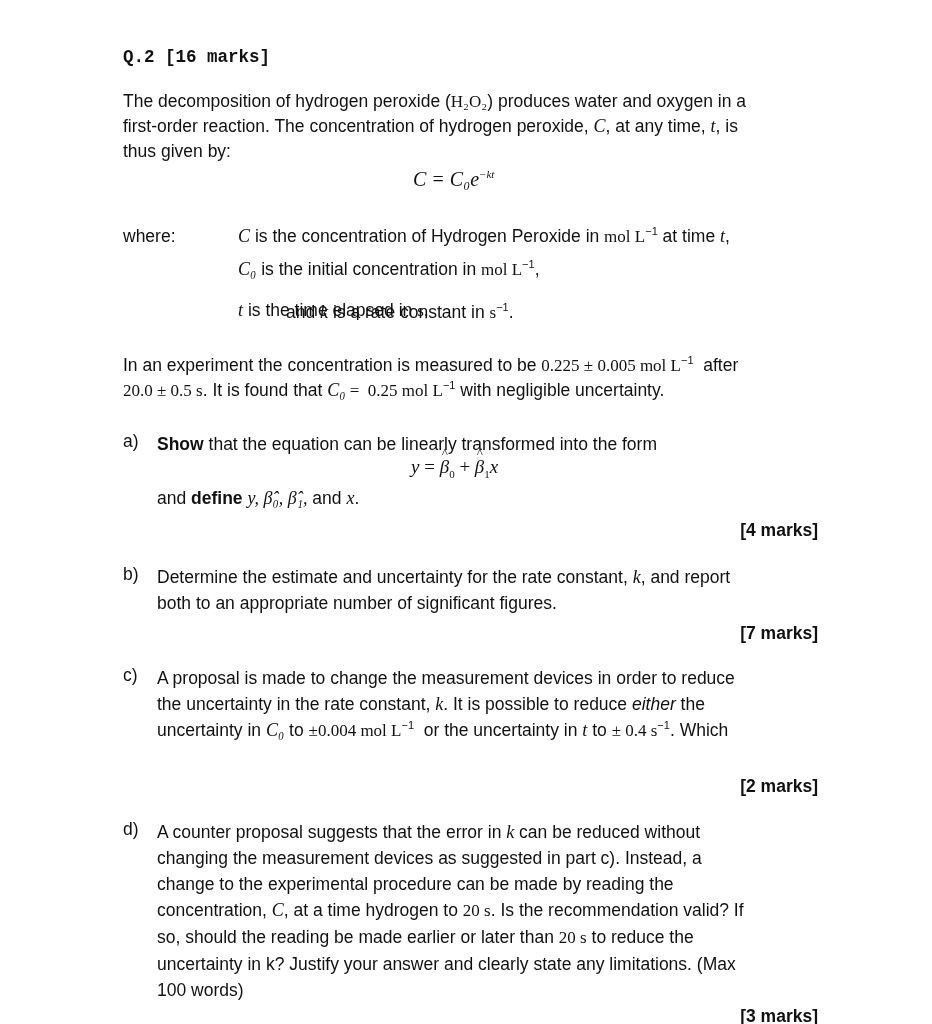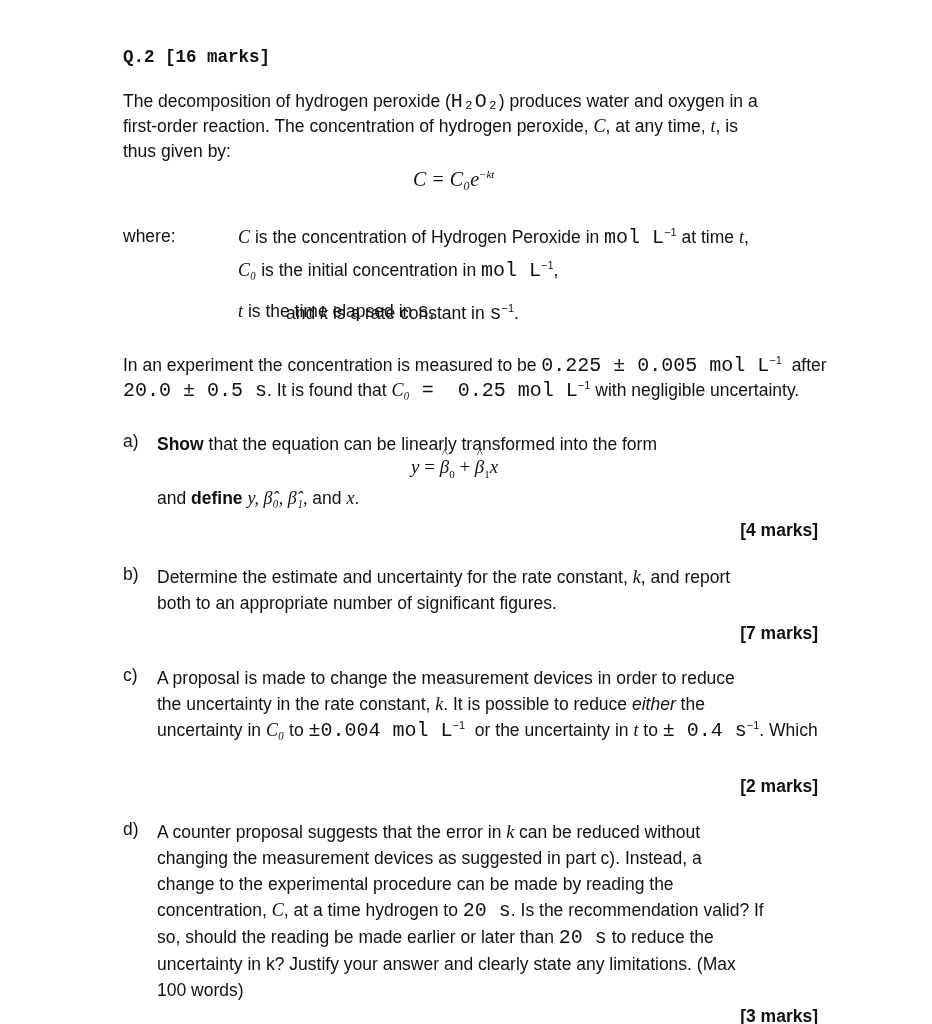--- a/index.html
+++ b/index.html
@@ -2,21 +2,21 @@
 <html><head>
   <meta charset="utf-8">
   <style>
     html, body { margin: 0; padding: 0; background: #ffffff; }
     body {
       width: 932px; height: 1024px; position: relative; overflow: hidden;
       font-family: "Liberation Sans", sans-serif; color: #111111;
       font-size: 17.5px;
     }
     .abs { position: absolute; white-space: nowrap; }
-    .m { font-family: Liberation Mono, monospace; font-size: 20px; }
+    .m { font-family: Liberation Serif, serif; font-size: 17px; }
     .mi { font-family: "Liberation Serif", serif; font-style: italic; font-size: 18px; }
     sup, sub { font-size: 11px; line-height: 0; }
     b { font-weight: bold; }
     .title { left: 123px; top: 47px; font-weight: bold; font-size: 17.5px; font-family: Liberation Mono, monospace; }
     .para { left: 123px; line-height: 25px; }
     .eq { font-family: "Liberation Serif", serif; font-style: italic; font-size: 20px; }
     .where-label { left: 123px; top: 226px; }
     .where-line { left: 238px; }
     .label { left: 123px; }
     .body { left: 157px; line-height: 26px; }

